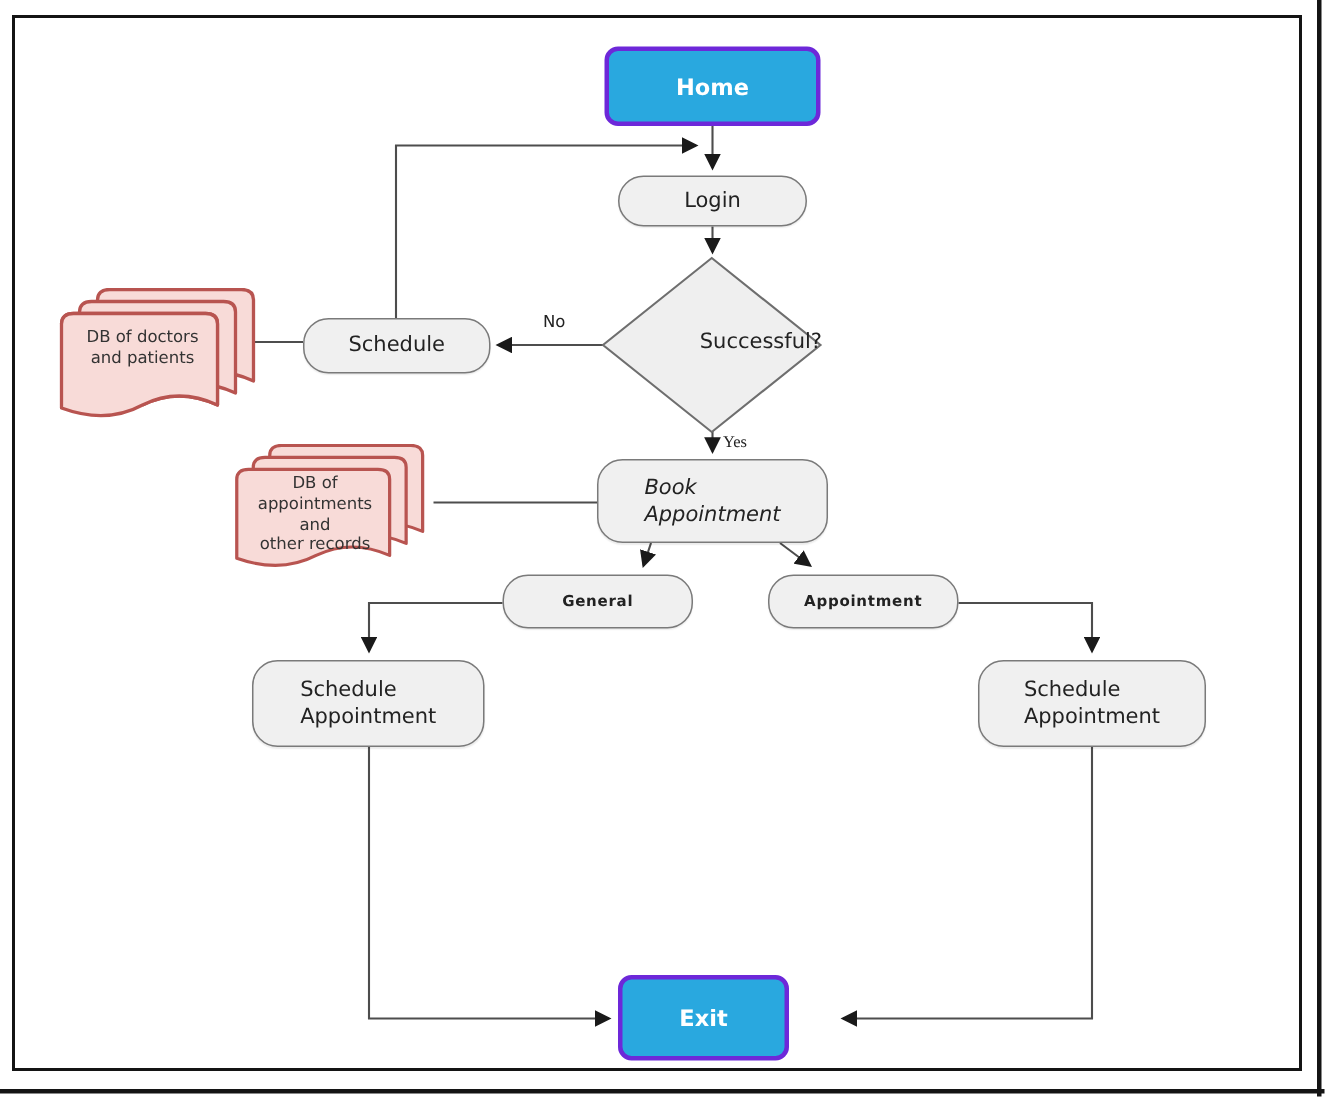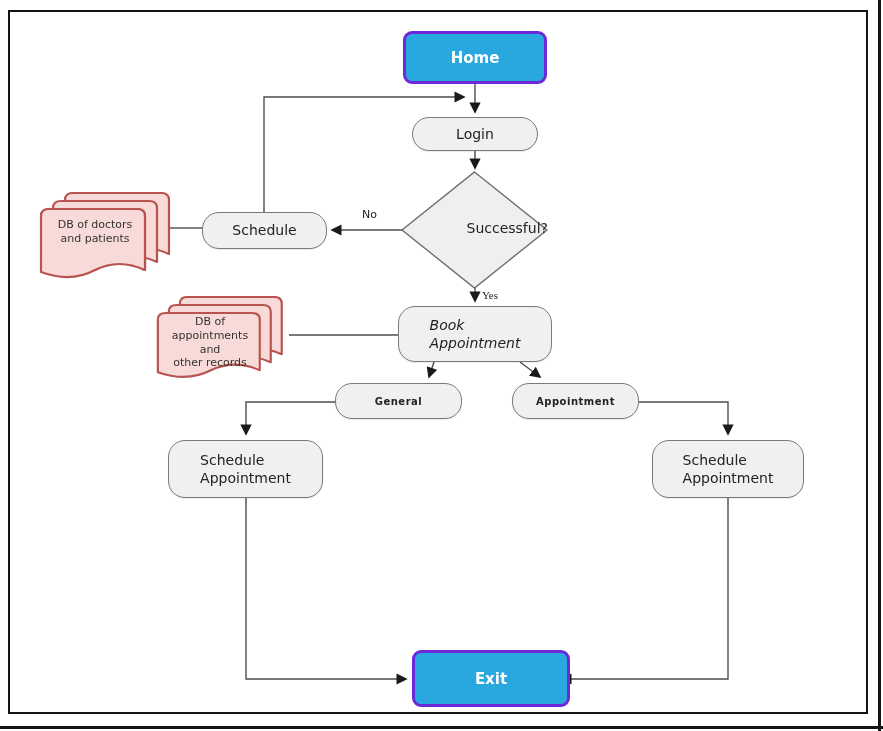--- a/index.html
+++ b/index.html
@@ -96,21 +96,21 @@
     <path d="M639,402 L728,402 L728,434" marker-end="url(#arrow)"></path>
     <path d="M246,498 L246,679 L406,679" marker-end="url(#arrow)"></path>
     <path d="M728,498 L728,679 L562,679" marker-end="url(#arrow)"></path>
   </g>
   <polygon points="474.5,172 547,230 474.5,288 402,230" fill="#efefef" stroke="#6e6e6e" stroke-width="1.4"></polygon>
 </svg>
 
 <div class="btn" style="left:403px;top:31px;width:144px;height:53px;">
   <span>Home</span>
 </div>
-<div class="btn" style="left:412px;top:650px;width:158px;height:57px;">
+<div class="btn" style="left:412px;top:650px;width:114px;height:57px;">
   <span>Exit</span>
 </div>
 
 <div class="node" style="left:412px;top:117px;width:126px;height:34px;">
   <span>Login</span>
 </div>
 
 <div class="diamond-label">Successful?</div>
 
 <div class="node" style="left:202px;top:212px;width:125px;height:37px;">

